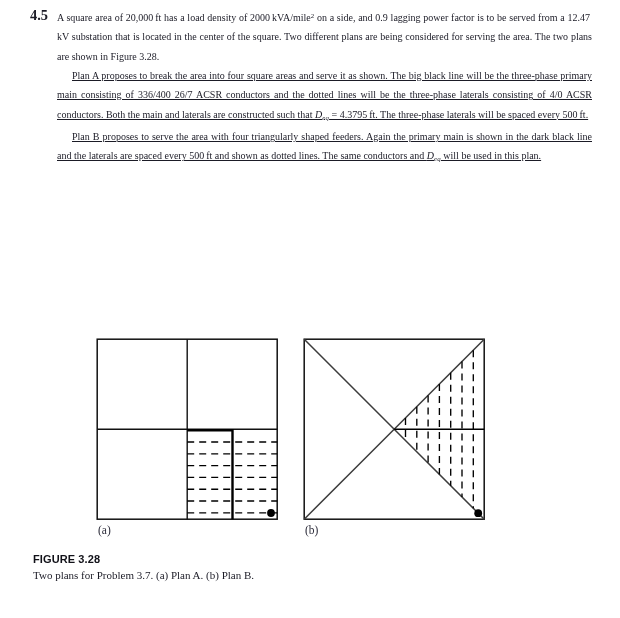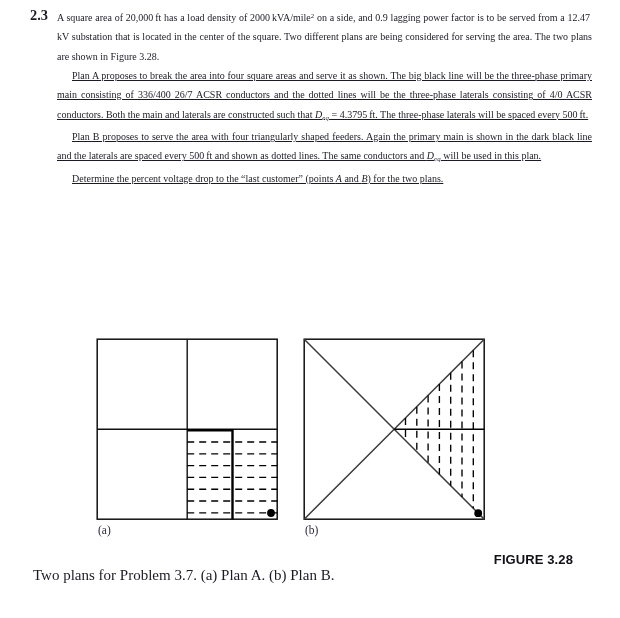--- a/index.html
+++ b/index.html
@@ -93,48 +93,46 @@
   
   .caption {
     position: absolute;
     left: 33px;
     top: 553px;
     width: 540px;
   }
   .caption-title {
     font-family: "Liberation Sans", sans-serif;
     font-weight: bold;
-    font-size: 13px;
+    font-size: 11px;
     line-height: 13.5px;
     color: #111118;
     letter-spacing: 0.1px;
-    text-align: right;
   }
   .caption-text {
-    font-size: 15px;
+    font-size: 11px;
     line-height: 15.5px;
     color: #1b1b26;
     margin-top: 1px;
   }
 
   svg { display: block; }
 </style>
 </head>
 <body>
 
 <div class="page">
 
   <div class="problem">
     <div class="prob-head">
-      <div class="prob-num">2.3</div>
+      <div class="prob-num">4.5</div>
       <div class="prob-body">
         <p class="para" id="para-1">A square area of 20,000 ft has a load density of 2000 kVA/mile<sup class="sq">2</sup> on a side, and 0.9 lagging power factor is to be served from a 12.47 kV substation that is located in the center of the square. Two different plans are being considered for serving the area. The two plans are shown in Figure 3.28.</p>
         <p class="para indent" id="para-2">Plan A proposes to break the area into four square areas and serve it as shown. The big black line will be the three-phase primary main consisting of 336/400 26/7 ACSR conductors and the dotted lines will be the three-phase laterals consisting of 4/0 ACSR conductors. Both the main and laterals are constructed such that <i class="var">D</i><sub class="eq">eq</sub> = 4.3795 ft. The three-phase laterals will be spaced every 500 ft.</p>
         <p class="para indent" id="para-3">Plan B proposes to serve the area with four triangularly shaped feeders. Again the primary main is shown in the dark black line and the laterals are spaced every 500 ft and shown as dotted lines. The same conductors and <i class="var">D</i><sub class="eq">eq</sub> will be used in this plan.</p>
-        <p class="para indent" id="para-4">Determine the percent voltage drop to the “last customer” (points <i class="var">A</i> and <i class="var">B</i>) for the two plans.</p>
       </div>
     </div>
   </div>
 
   <div class="figure-area">
 
     <div class="fig-box" style="left:96px; top:4px;">
       <svg width="196" height="192" viewBox="0 0 196 192">
 
         <rect x="1.2" y="1.2" width="180" height="180" fill="#ffffff" stroke="#111111" stroke-width="1.5"></rect>

